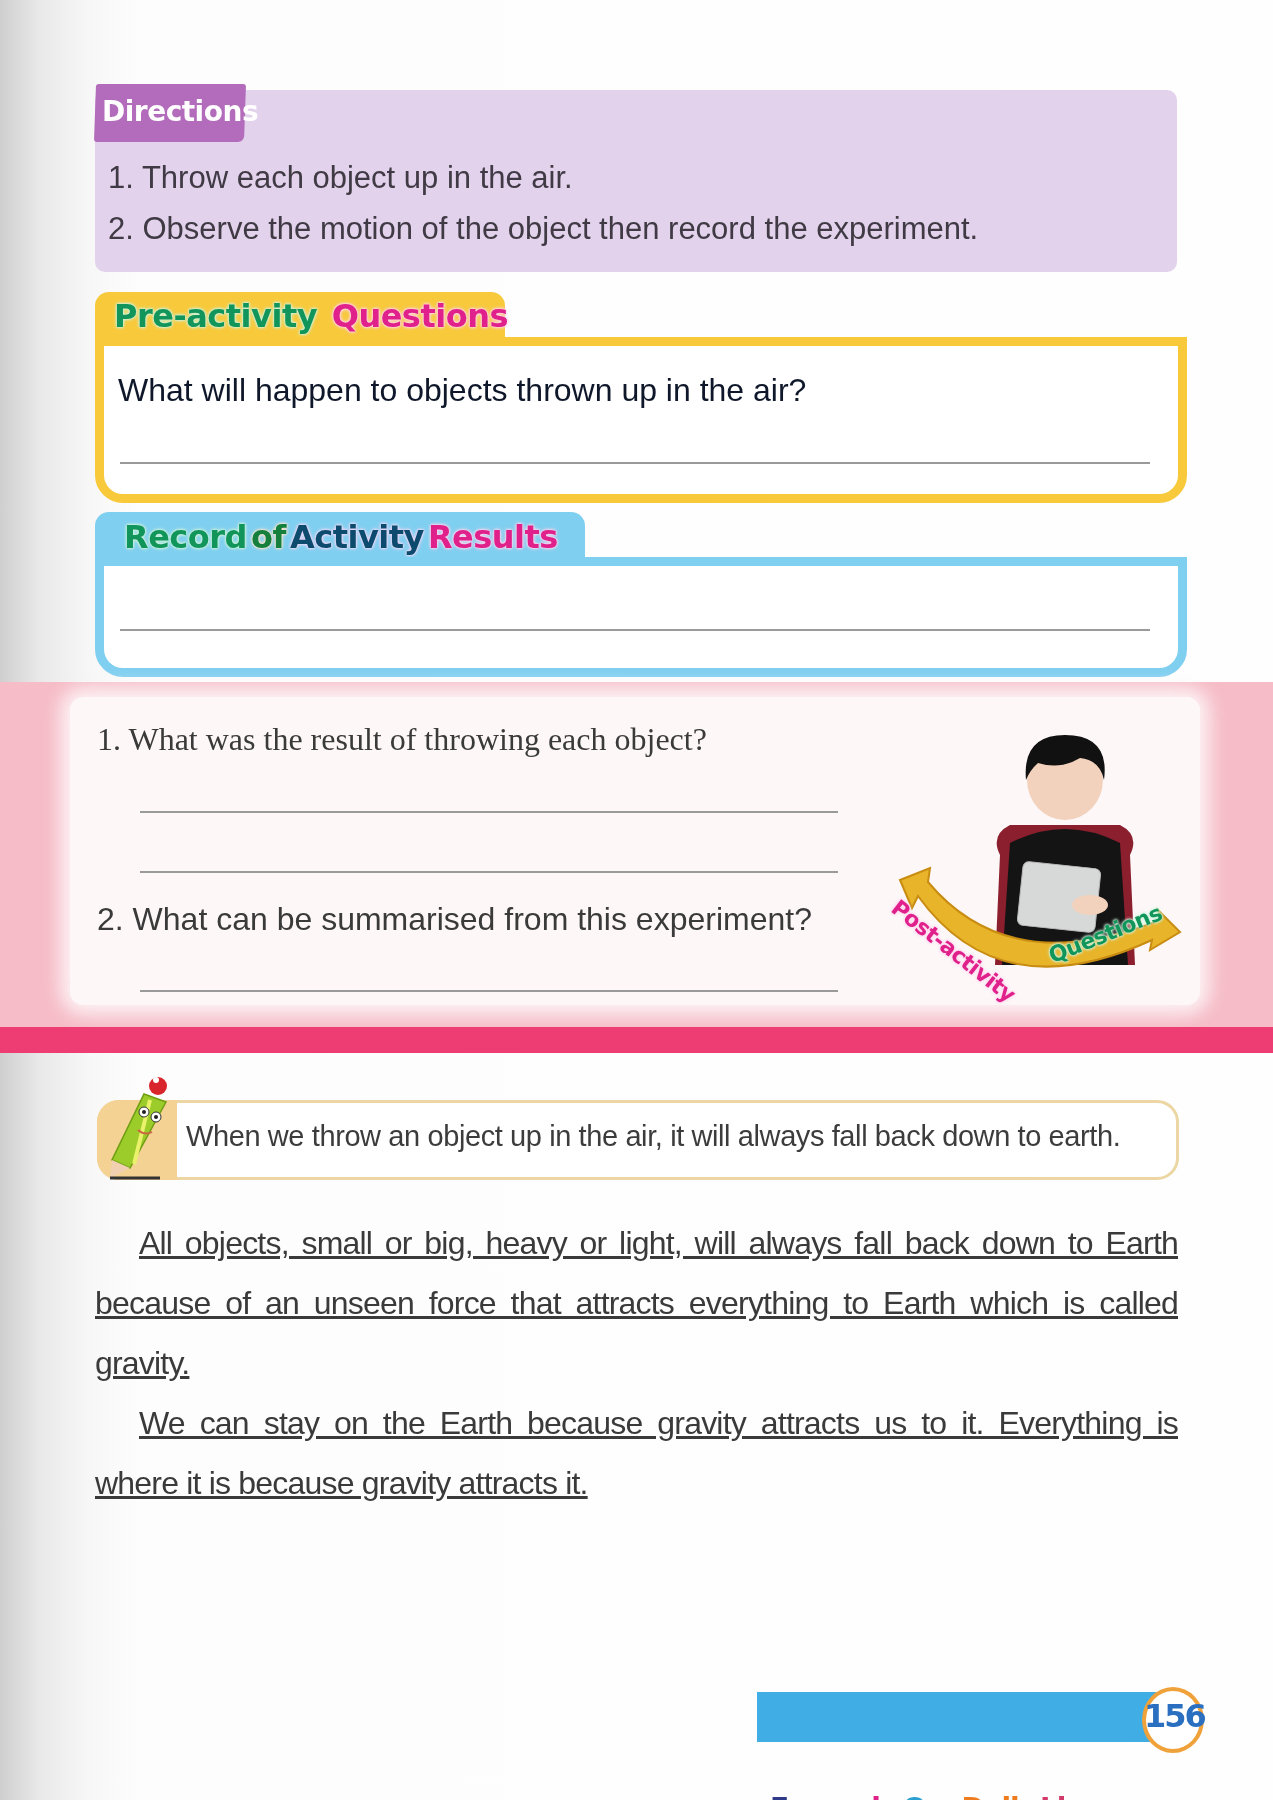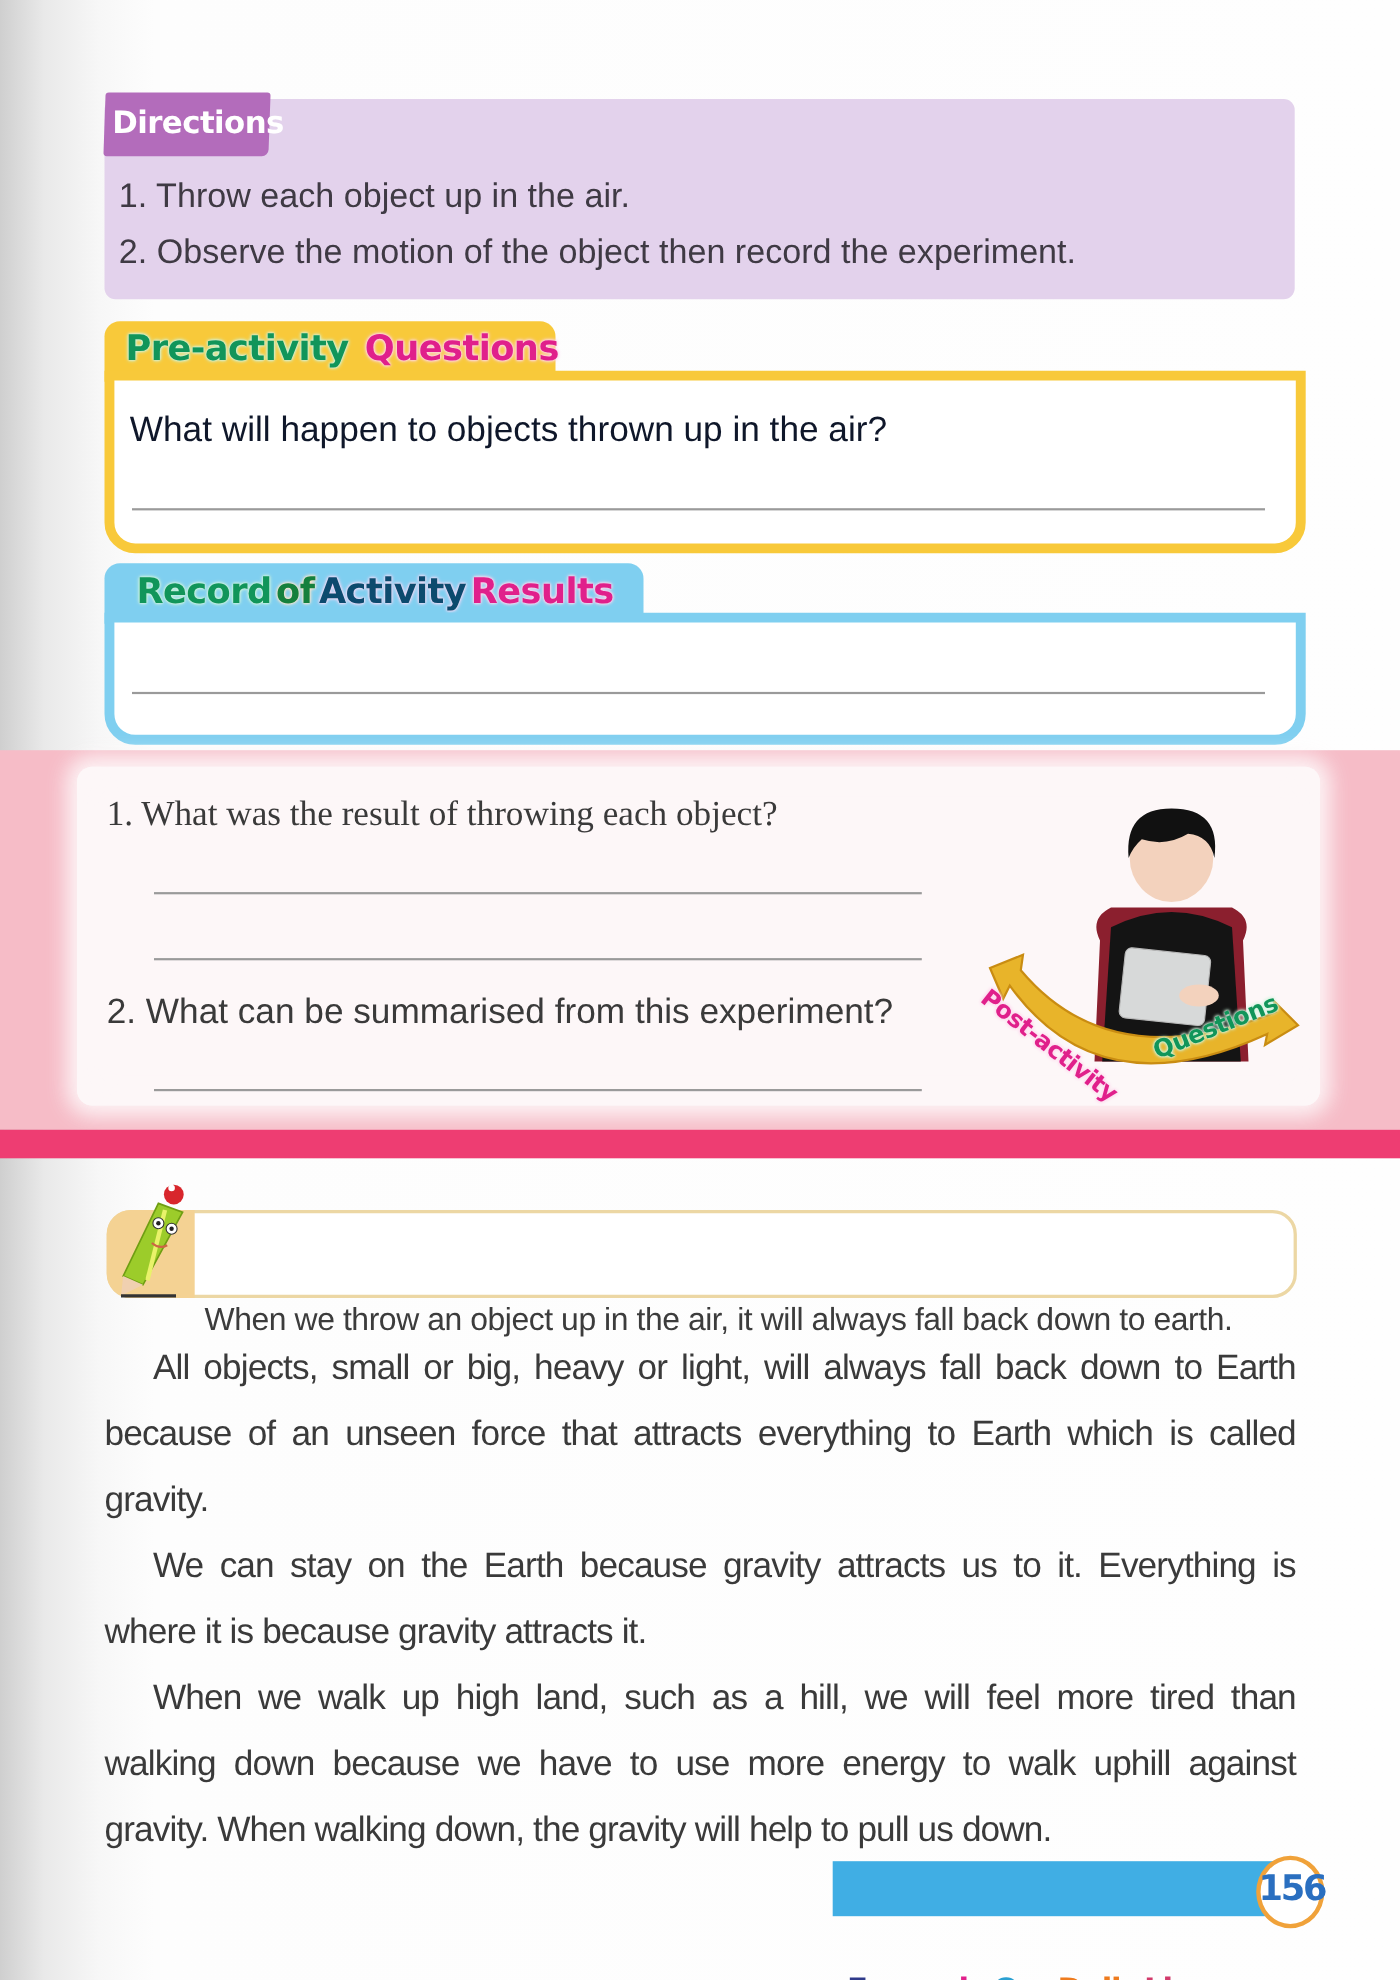--- a/index.html
+++ b/index.html
@@ -37,26 +37,26 @@
   .pink-inner { left:70px; top:697px; width:1130px; height:308px; background:#fdf7f8; border-radius:14px; box-shadow: 0 0 22px 14px #fdf7f8 inset, 0 0 18px 10px rgba(253,247,248,0.9); }
   .pink-stripe { left:0; top:1027px; width:1273px; height:26px; background:#ee3d72; }
   .post-q { left:97px; font-size:32px; color:#3a3a3a; }
 
   
   .kid { left:960px; top:725px; width:210px; height:270px; }
 
   
   .sum-box { left:97px; top:1100px; width:1076px; height:74px; border:3px solid #ecd7a4; border-radius:22px; background:#fff; }
   .sum-tab { left:97px; top:1100px; width:80px; height:80px; background:#f4d293; border-radius:22px 0 0 22px; }
-  .sum-text { left:186px; top:1184px; font-size:29px; color:#3c3c3c; letter-spacing:-0.4px; }
+  .sum-text { left:186px; top:1120px; font-size:29px; color:#3c3c3c; letter-spacing:-0.4px; }
   .pencil { left:100px; top:1072px; width:80px; height:110px; }
 
   
   .para { left:95px; width:1083px; font-size:32px; line-height:60px; color:#3a3a3a; text-align:justify; letter-spacing:-0.8px; }
-  .para p { margin:0; text-indent:44px; }
+  .para p { margin:0; text-indent:44px;text-decoration:underline; }
 
   
   .foot-bar { left:757px; top:1692px; width:405px; height:50px; background:#40aee4; }
   .foot-text { left:768px; top:1792px; font: bold 28px "DejaVu Sans", sans-serif; letter-spacing:-1px; }
   .foot-text span { padding:0 2px; text-shadow: 0 0 3px #fff, 0 0 3px #fff, 0 0 2px #fff, 0 0 1px #fff; }
   .c-navy { color:#2f3a8a; } .c-mag { color:#e1208b; } .c-teal { color:#2aa0d2; } .c-org { color:#ee7b1e; } .c-red { color:#d23a6b; }
   .page-circle { left:1142px; top:1687px; width:54px; height:58px; border:4px solid #f0a23a; border-radius:50%; background:#fff; }
   .page-num { left:1144px; top:1697px; width:58px; text-align:center; font: bold 32px "DejaVu Sans", sans-serif; color:#2a6fc0; letter-spacing:-2px; }
 </style>
 </head>
@@ -125,21 +125,20 @@
   <circle cx="56" cy="45" r="2" fill="#222"></circle>
   <path d="M38 58 Q45 64 52 60" stroke="#c64" stroke-width="2" fill="none"></path>
   <path d="M12 88 L30 96 L10 106 Z" fill="#f0d0b0"></path>
   <path d="M10 106 L60 106" stroke="#333" stroke-width="3"></path>
 </svg>
 <div class="abs sum-text">When we throw an object up in the air, it will always fall back down to earth.</div>
 
 <div class="abs para" style="top:1213px;">
   <p>All objects, small or big, heavy or light, will always fall back down to Earth because of an unseen force that attracts everything to Earth which is called gravity.</p>
   <p>We can stay on the Earth because gravity attracts us to it. Everything is where it is because gravity attracts it.</p>
-  <p>When we walk up high land, such as a hill, we will feel more tired than walking down because we have to use more energy to walk uphill against gravity. When walking down, the gravity will help to pull us down.</p>
 </div>
 
 <div class="abs foot-bar"></div>
 <div class="abs foot-text">
   <span class="c-navy">Forces</span><span class="c-mag">in</span><span class="c-teal">Our</span><span class="c-org">Daily</span><span class="c-red">Lives</span>
 </div>
 <div class="abs page-circle"></div>
 <div class="abs page-num">156</div>
 
 </body></html>

